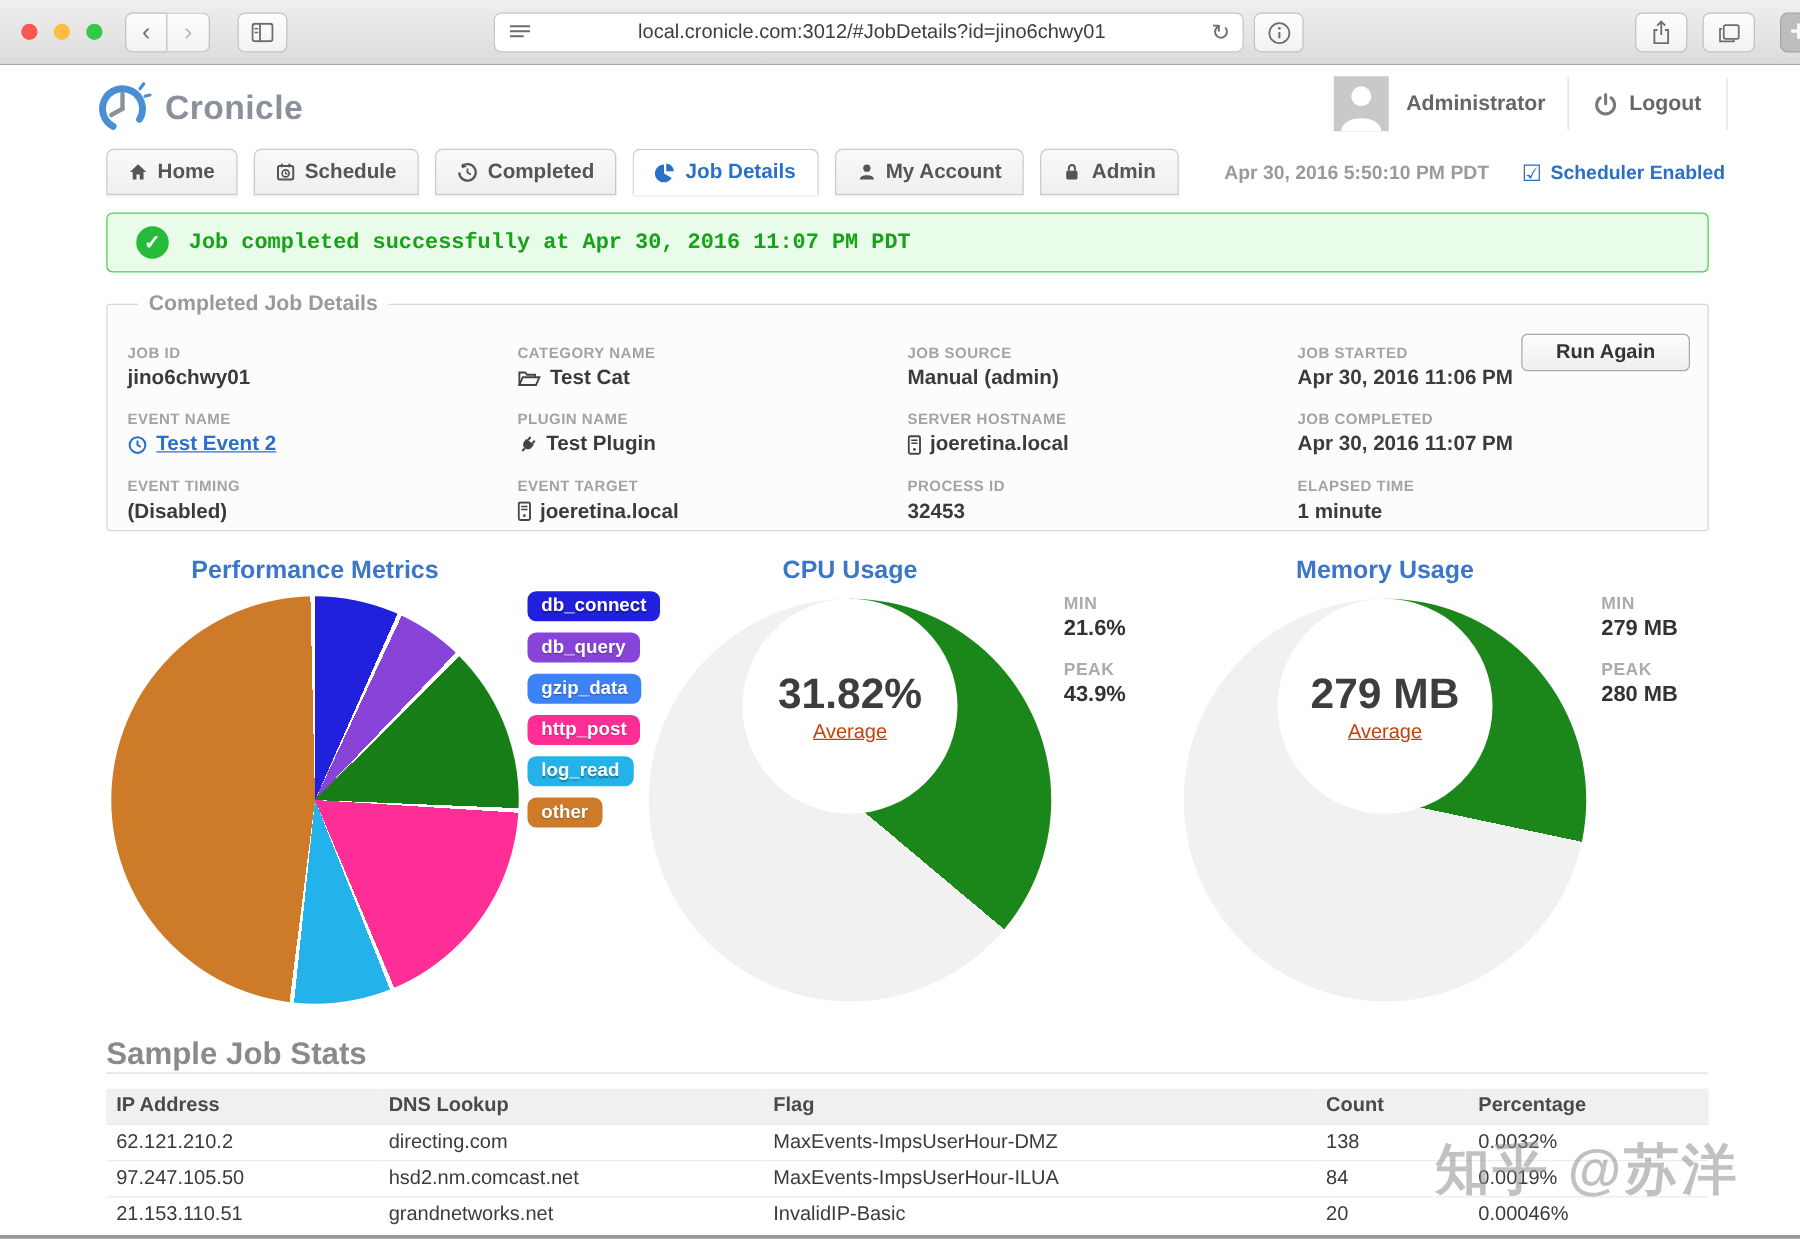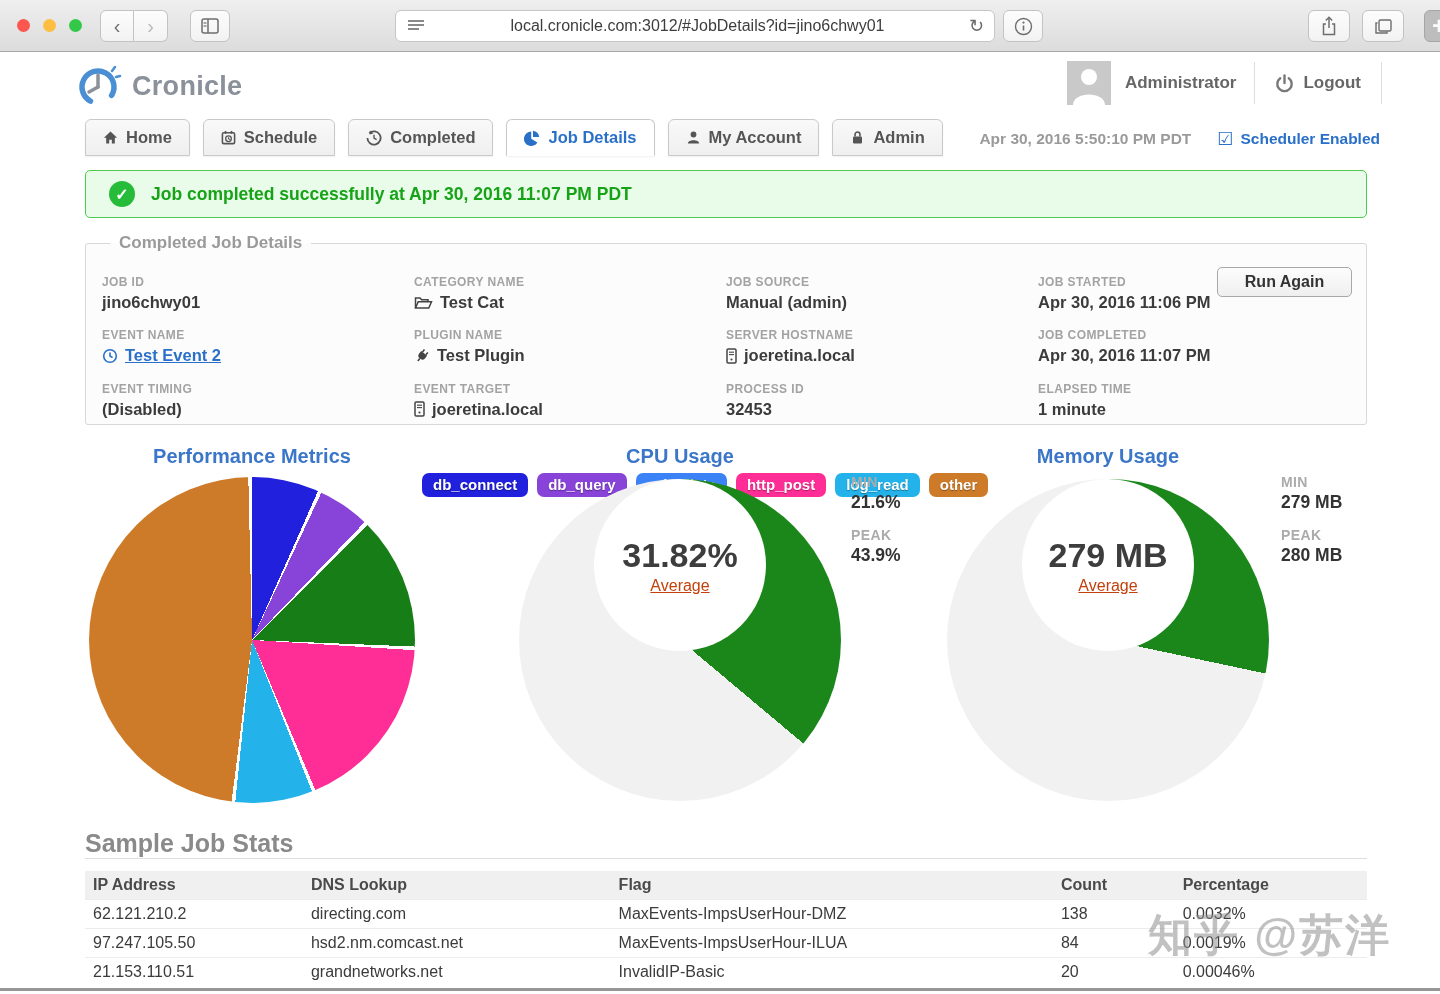--- a/index.html
+++ b/index.html
@@ -80,21 +80,21 @@
   .banner {
     position:absolute; top:170px; left:85px; width:1282px; height:48px;
     background:#e9fce9; border:1px solid #4ecb4e; border-radius:5px;
     display:flex; align-items:center; padding-left:23px; gap:16px;
   }
   .check-circle {
     width:26px; height:26px; border-radius:50%; background:#27bb3a;
     color:#fff; font-size:16px; font-weight:bold;
     display:flex; align-items:center; justify-content:center;
   }
-  .banner-text { font-size:17.5px; font-weight:bold; color:#17a317; }
+  .banner-text { font-size:17.5px; font-weight:bold; color:#17a317;font-family:Liberation Mono, monospace; }
   
   fieldset.jobbox {
     position:absolute; top:233px; left:85px; width:1282px; height:192px;
     border:1px solid #d8d8d8; border-radius:3px; background:#fcfcfc;
     padding:14px 16px 0 16px;
   }
   fieldset.jobbox legend {
     margin-left:8px; padding:0 9px;
     font-size:17px; font-weight:bold; color:#9a9a9a;
   }
@@ -118,21 +118,21 @@
     position:absolute; font-size:20px; font-weight:bold; color:#3b76c8;
     text-align:center; width:300px;
   }
   #pie-title { left:102px; top:445px; }
   #cpu-title { left:530px; top:445px; }
   #mem-title { left:958px; top:445px; }
   .pie {
     position:absolute; left:89px; top:477px; width:326px; height:326px;
     border-radius:50%;
   }
-  .legend { position:absolute; left:422px; top:473px; display:flex; flex-direction:row; align-items:flex-start; gap:9px; }
+  .legend { position:absolute; left:422px; top:473px; display:flex; flex-direction:column; align-items:flex-start; gap:9px; }
   .pill {
     color:#fff; font-size:15px; font-weight:bold; padding:3px 11px 4px 11px;
     border-radius:7px; text-shadow:0 1px 1px rgba(0,0,0,0.35);
   }
   .donut {
     position:absolute; width:322px; height:322px; border-radius:50%;
     display:flex; align-items:flex-start; justify-content:center;
   }
   #cpu-donut { left:519px; top:479px; }
   #mem-donut { left:947px; top:479px; }

